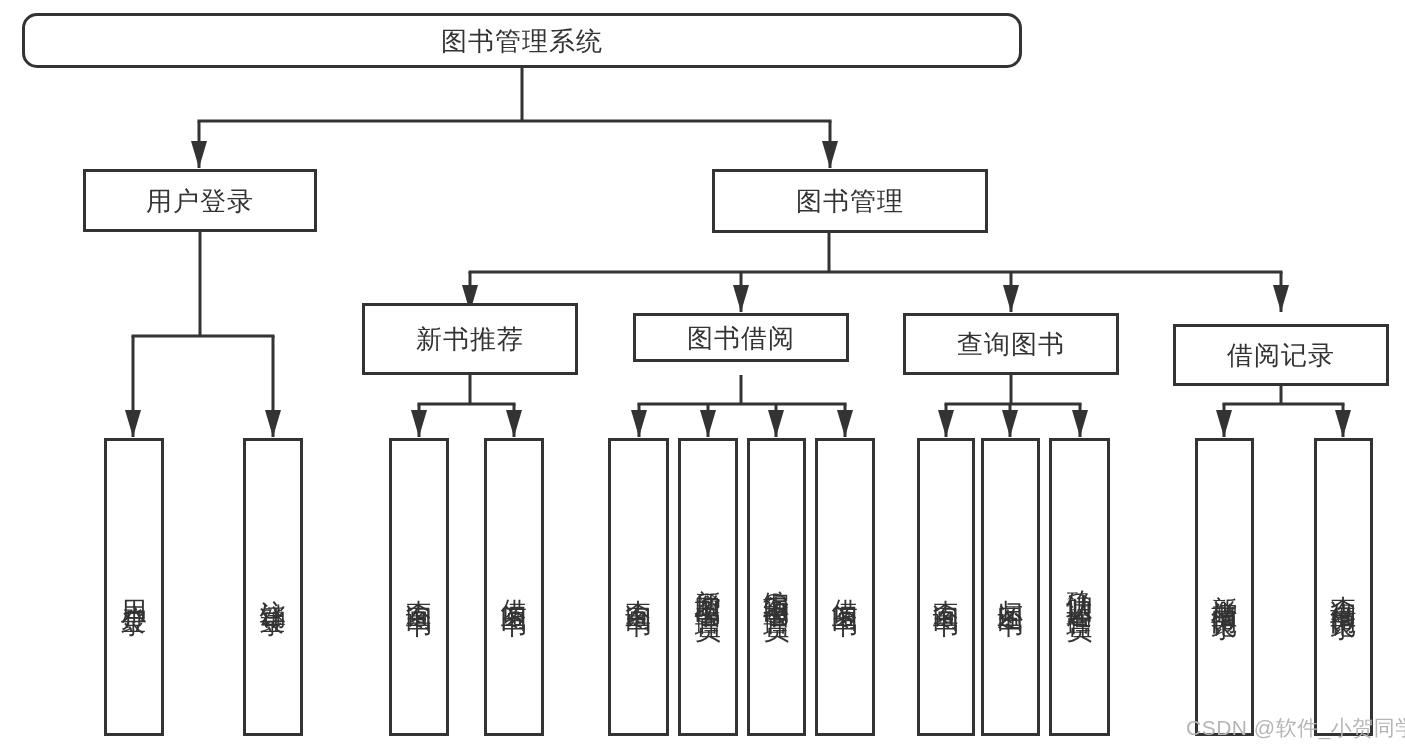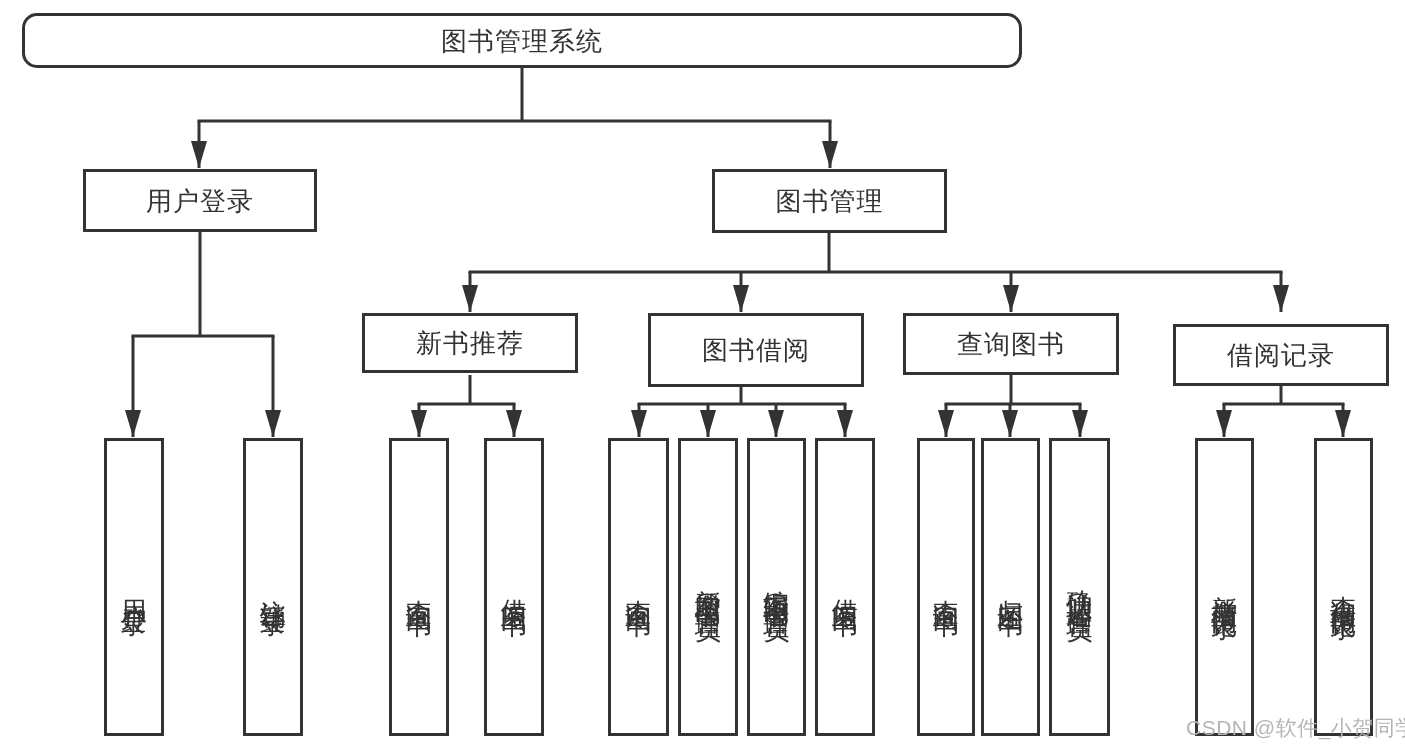--- a/index.html
+++ b/index.html
@@ -112,28 +112,28 @@
     <line x1="1343" y1="404" x2="1343" y2="437" marker-end="url(#arrow)"></line>
   </svg>
 
   <div class="node" style="left:22px; top:13px; width:1000px; height:55px;border-radius:15px;">
     <span class="h-label">图书管理系统</span>
   </div>
 
   <div class="node" style="left:83px; top:169px; width:234px; height:63px;">
     <span class="h-label">用户登录</span>
   </div>
-  <div class="node" style="left:712px; top:169px; width:235px; height:64px;">
+  <div class="node" style="left:712px; top:169px; width:276px; height:64px;">
     <span class="h-label">图书管理</span>
   </div>
 
-  <div class="node" style="left:362px; top:313px; width:216px; height:60px;">
+  <div class="node" style="left:362px; top:303px; width:216px; height:72px;">
     <span class="h-label">新书推荐</span>
   </div>
-  <div class="node" style="left:648px; top:313px; width:216px; height:74px;">
+  <div class="node" style="left:633px; top:313px; width:216px; height:49px;">
     <span class="h-label">图书借阅</span>
   </div>
   <div class="node" style="left:903px; top:313px; width:216px; height:62px;">
     <span class="h-label">查询图书</span>
   </div>
   <div class="node" style="left:1173px; top:313px; width:216px; height:62px;margin-top:11px;">
     <span class="h-label">借阅记录</span>
   </div>
 
   <div class="node leaf" style="left:104px; top:438px; width:60px; height:298px;">

